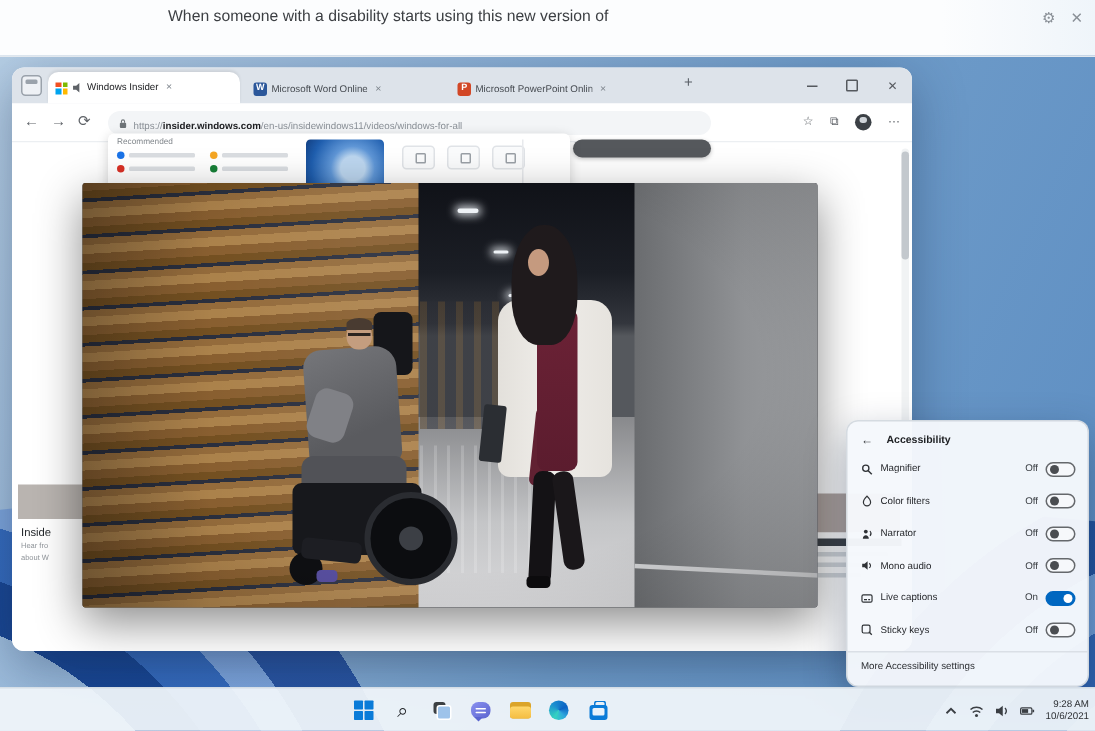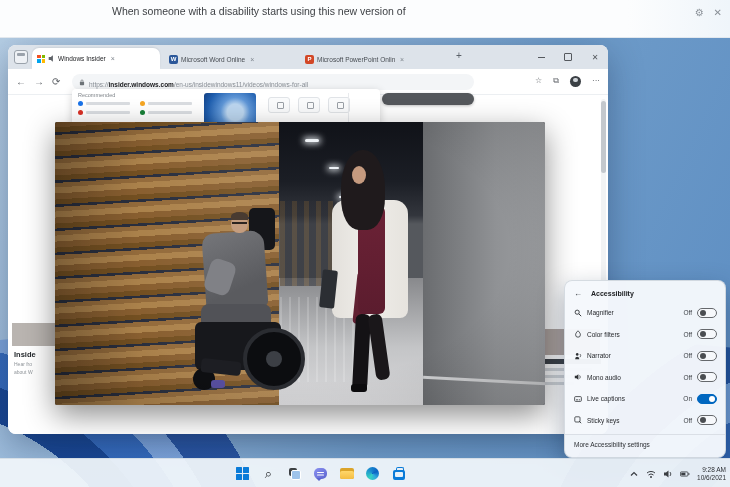--- a/index.html
+++ b/index.html
@@ -67,21 +67,21 @@
   .sugg-bar { width:44px; height:3px; border-radius:1px; background:#dadde1; }
   .sugg-thumb { position:absolute; left:132px; top:4px; width:52px; height:32px; border-radius:3px;
     background:radial-gradient(circle at 60% 60%, #bcd6ef 0 22%, #5f96d6 40%, #1f5eae 75%, #123f82 100%); }
   .sugg-btns { position:absolute; left:196px; top:8px; display:flex; gap:8px; }
   .sugg-btn { width:22px; height:16px; border:1px solid #e0e3e7; border-radius:3px; background:#fafbfc; position:relative; }
   .sugg-btn::after { content:""; position:absolute; left:8px; top:4px; width:5px; height:5px; border:1px solid #9aa0a6; border-radius:1px; }
   .sugg-div { position:absolute; left:276px; top:4px; width:1px; height:32px; background:#e8eaed; }
   .dark-btn { position:absolute; left:374px; top:-2px; width:92px; height:12px; border-radius:6px; background:#55585c; box-shadow:0 1px 3px rgba(0,0,0,.25); }
   .inside-card { position:absolute; left:4px; top:252px; width:45px; height:70px; background:#fff; }
   .inside-img { position:absolute; left:4px; top:228px; width:45px; height:23px; background:#b9b4b0; }
-  .inside-title { font-size:7.5px; font-weight:bold; color:#24282c; margin:3px 0 2px 2px; }
+  .inside-title { font-size:7.5px; font-weight:normal; color:#24282c; margin:3px 0 2px 2px; }
   .inside-line { font-size:5px; color:#90959a; margin:2px 0 0 2px; }
   .right-img { position:absolute; left:468px; top:234px; width:124px; height:26px; background:#b3a8a4; }
   .right-card { position:absolute; left:468px; top:260px; width:124px; height:62px; background:#fff; }
   .rc-title { width:70px; height:5px; background:#3f444a; margin:4px 0 0 58px; border-radius:1px; }
   .rc-bar { width:58px; height:3px; background:#d6dade; margin:4px 0 0 58px; border-radius:1px; }
   .scrollbar { position:absolute; right:2px; top:4px; width:5px; height:330px; background:#f1f3f4; border-radius:3px; }
   .scroll-thumb { position:absolute; left:0; top:2px; width:5px; height:72px; background:#c3c8cd; border-radius:3px; }
   .video-close { position:absolute; left:519px; top:49px; font-size:12px; font-weight:bold; color:#3a3f44; z-index:30; }
 
   

